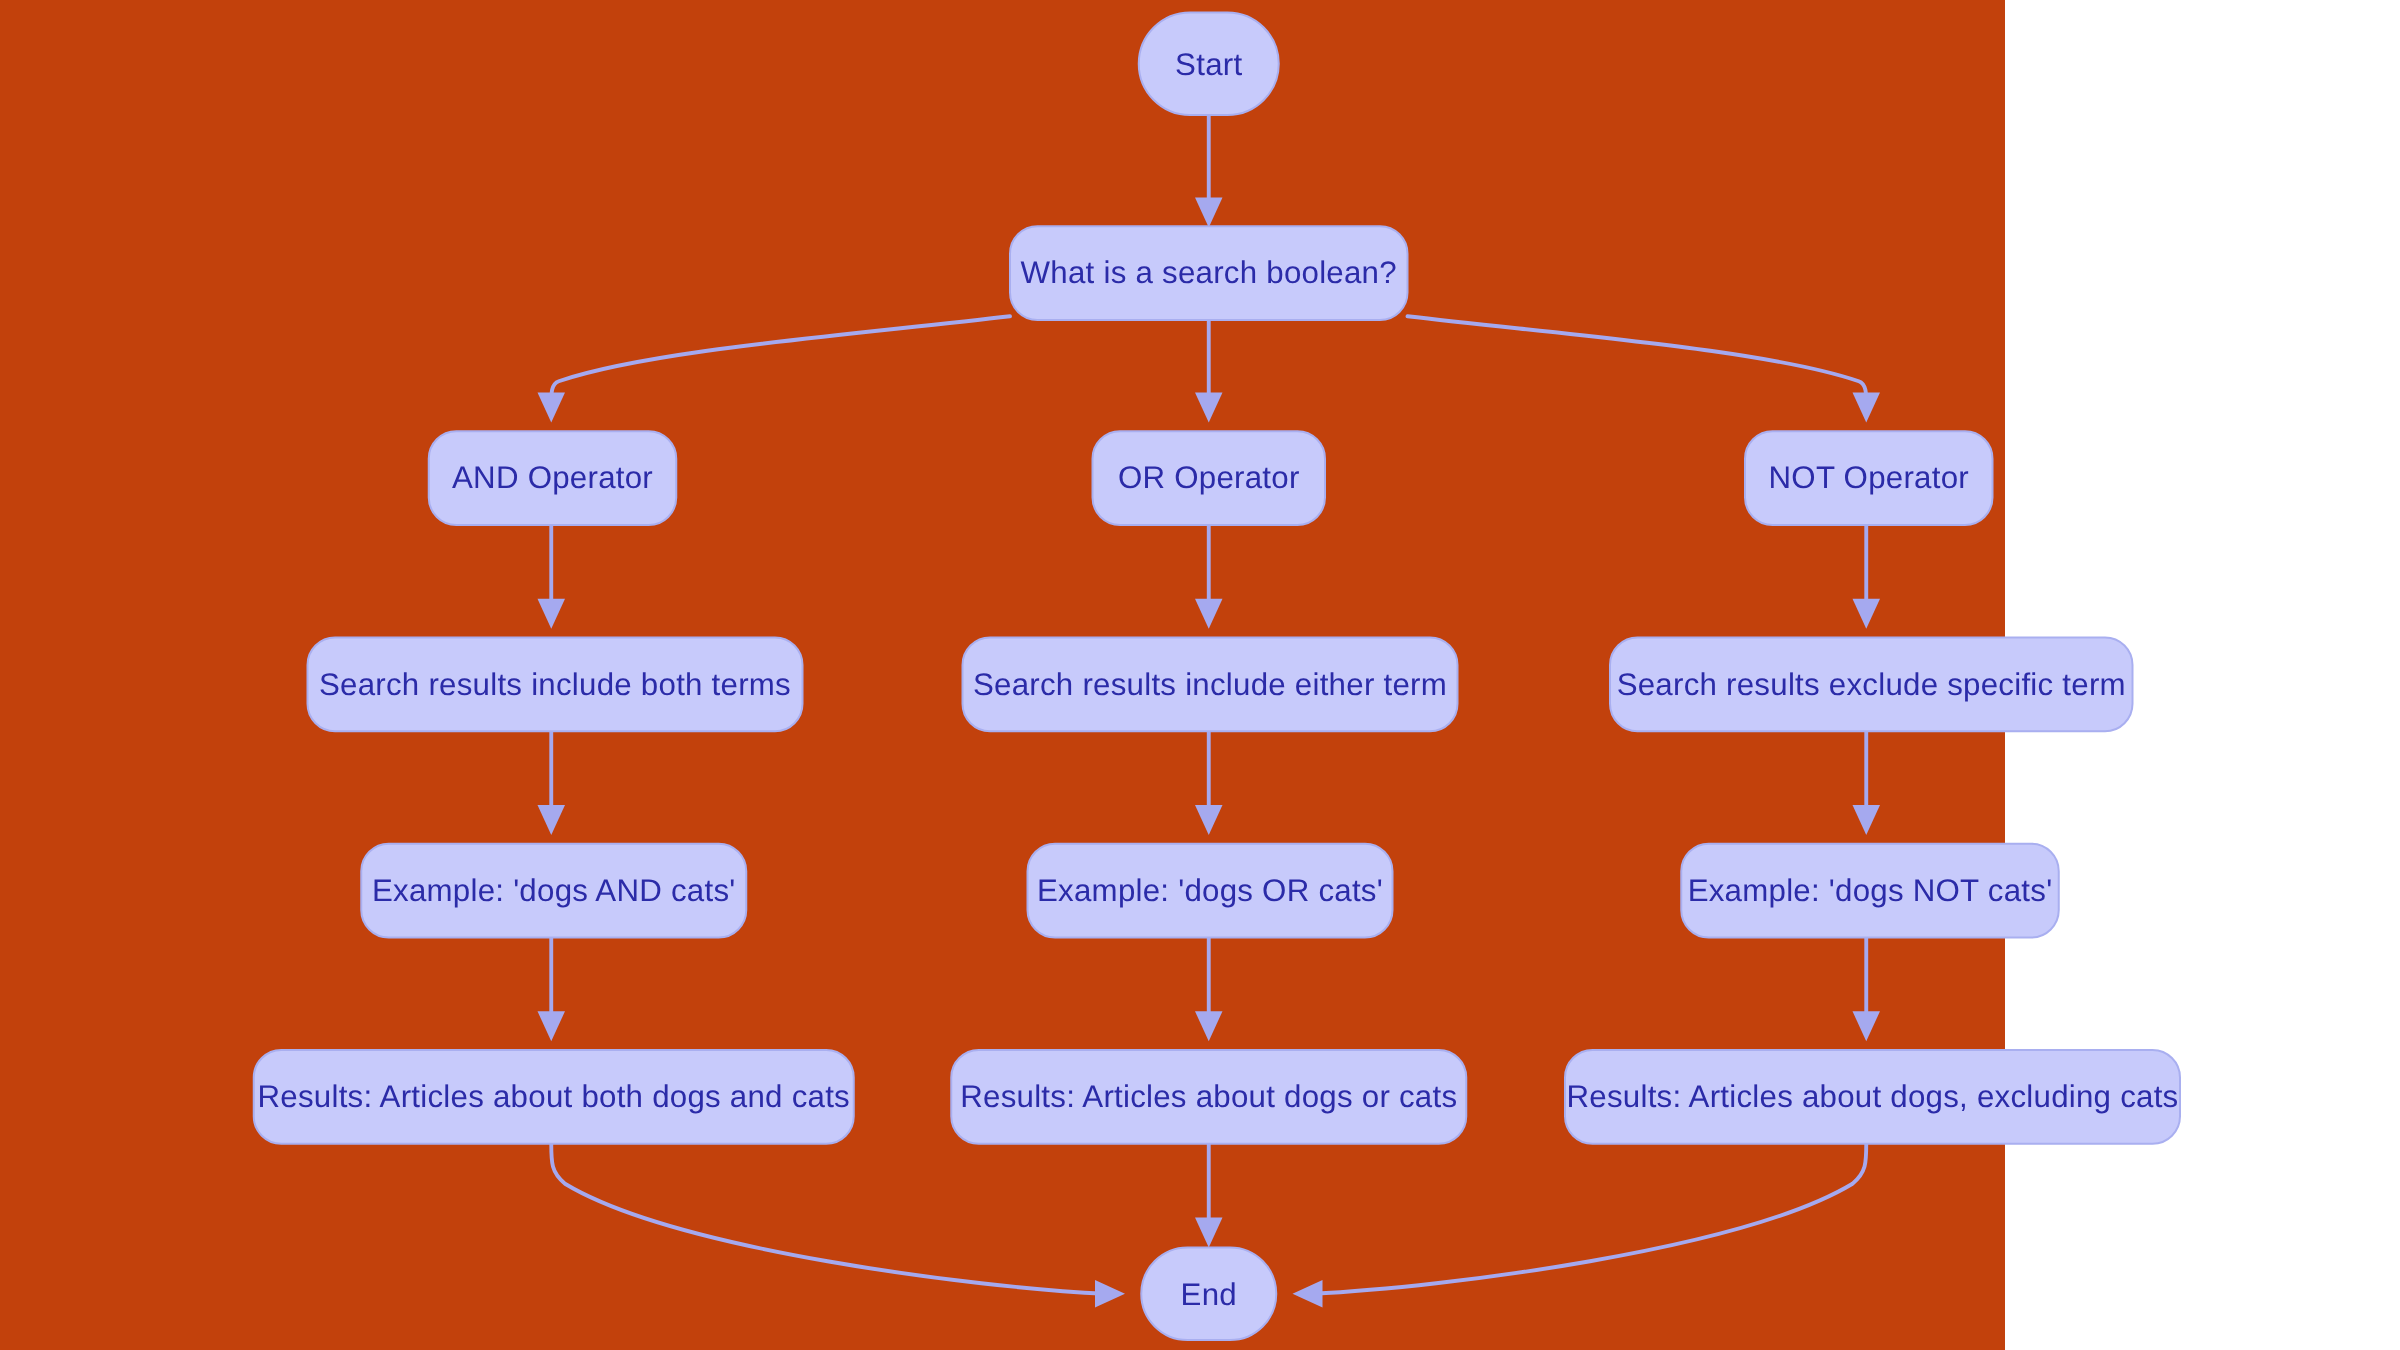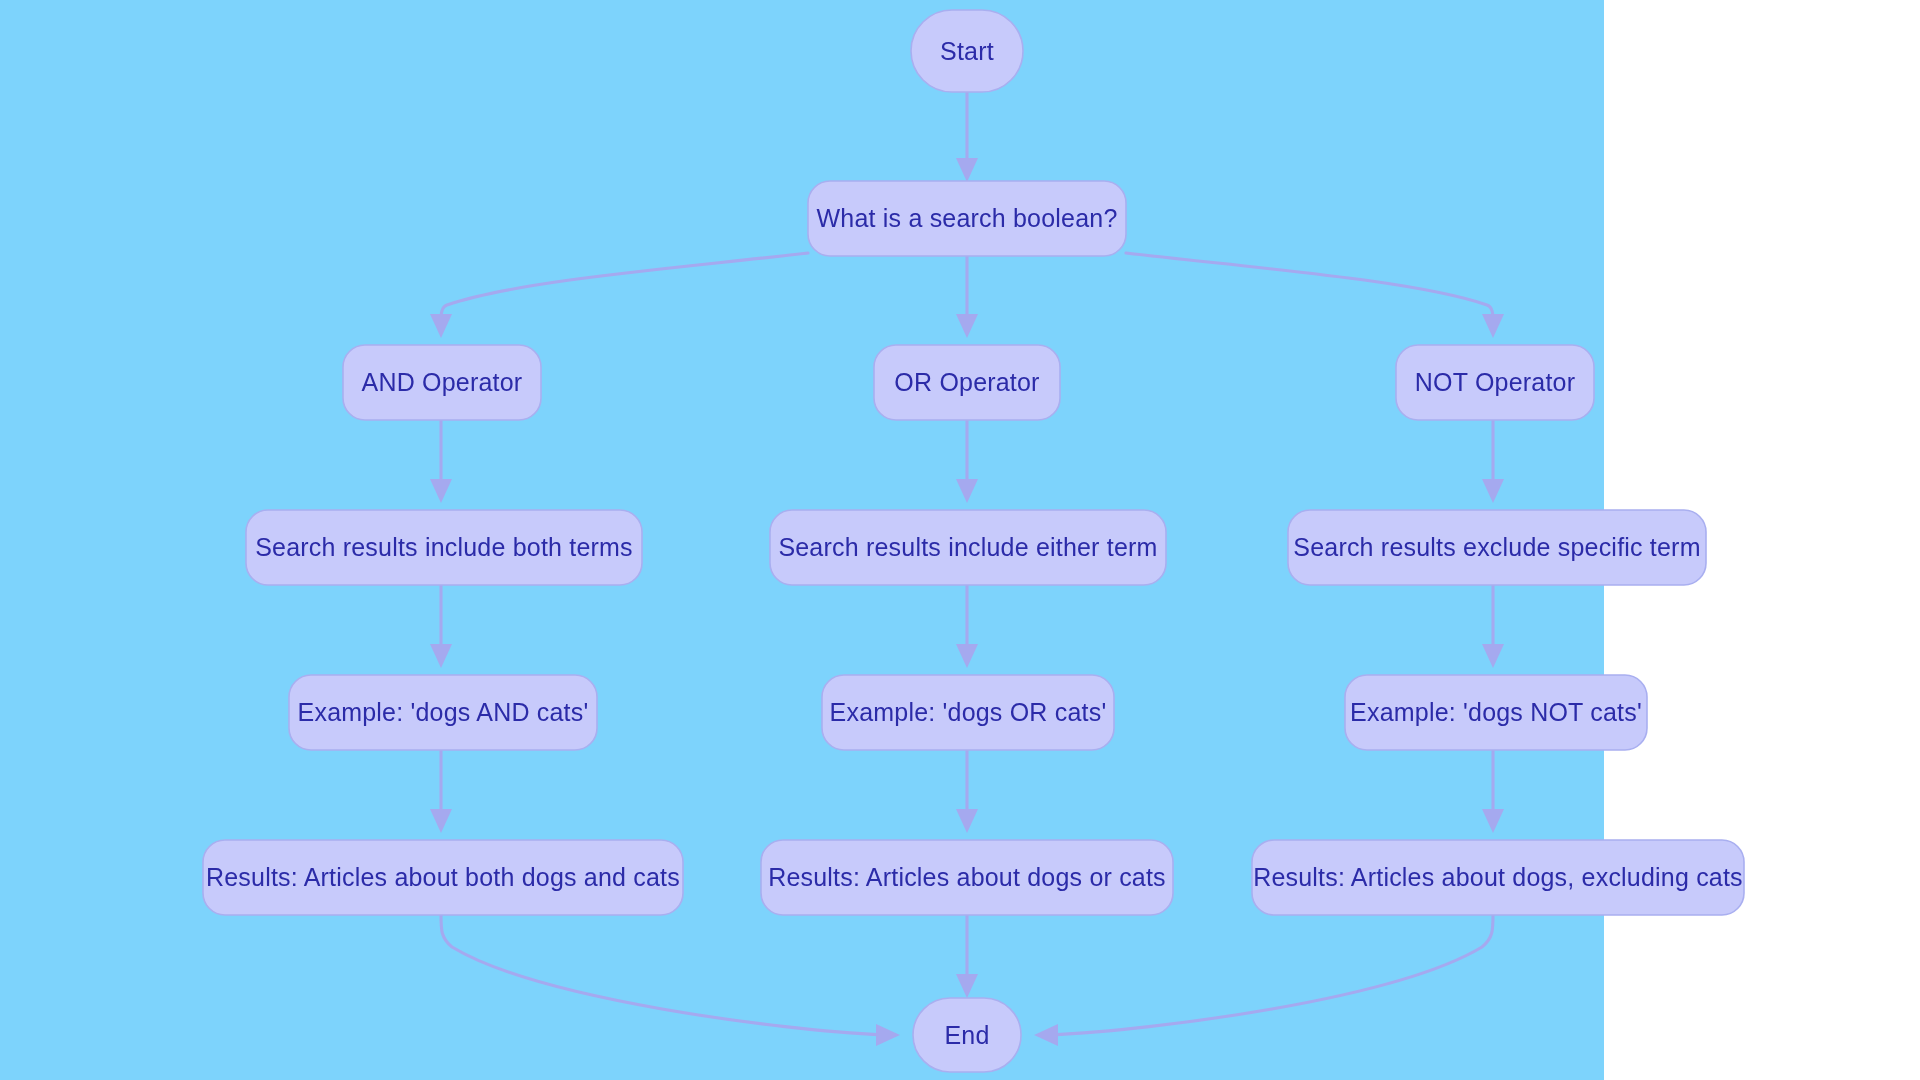--- a/index.html
+++ b/index.html
@@ -8,21 +8,21 @@
     background: #ffffff;
     width: 1920px;
     height: 1080px;
     overflow: hidden;
     font-family: "Liberation Sans", sans-serif;
   }
   #flowchart-root {
     position: relative;
     width: 1604px;
     height: 1080px;
-    background: #7dd3fc;
+    background: #c2410c;
   }
   svg#flow-svg {
     display: block;
     width: 1920px;
     height: 1080px;
   }
   .node-shape {
     fill: #c7cafb;
     stroke: #a9aff0;
     stroke-width: 1.6;

